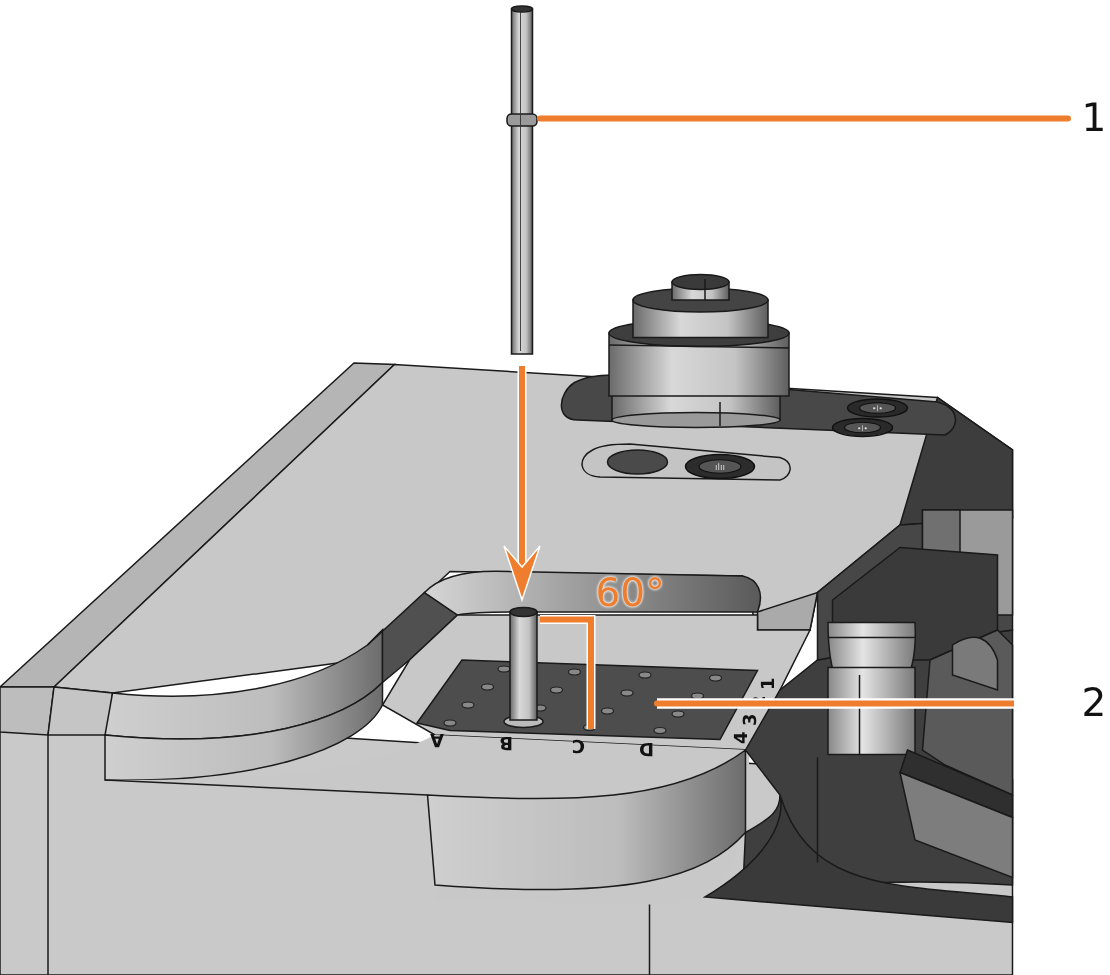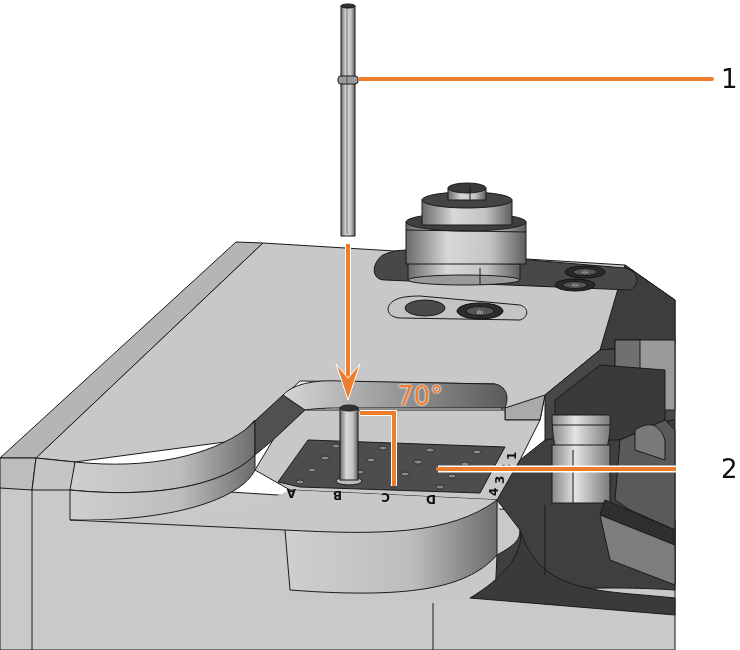--- a/index.html
+++ b/index.html
@@ -187,16 +187,16 @@
   </g>
   <g>
     <line x1="438" y1="469" x2="710" y2="469" stroke="#ffffff" stroke-width="7"></line>
     <line x1="438" y1="469" x2="710" y2="469" stroke="#ef7d2e" stroke-width="4" stroke-linecap="round"></line>
   </g>
 
   <rect x="676" y="290" width="64" height="360" fill="#ffffff"></rect>
   <line x1="712" y1="469" x2="712" y2="469" stroke="#ef7d2e"></line>
 </svg>
 
-<div class="angle-label" style="left:397px;top:383px;color:#ef7d2e;">70°</div>
+<div class="angle-label" style="left:397px;top:383px;color:#ef7d2e;">60°</div>
 <div class="callout-label" style="left:721px;top:66px;">1</div>
 <div class="callout-label" style="left:721px;top:456px;">2</div>
 </div>
 
 </body></html>

